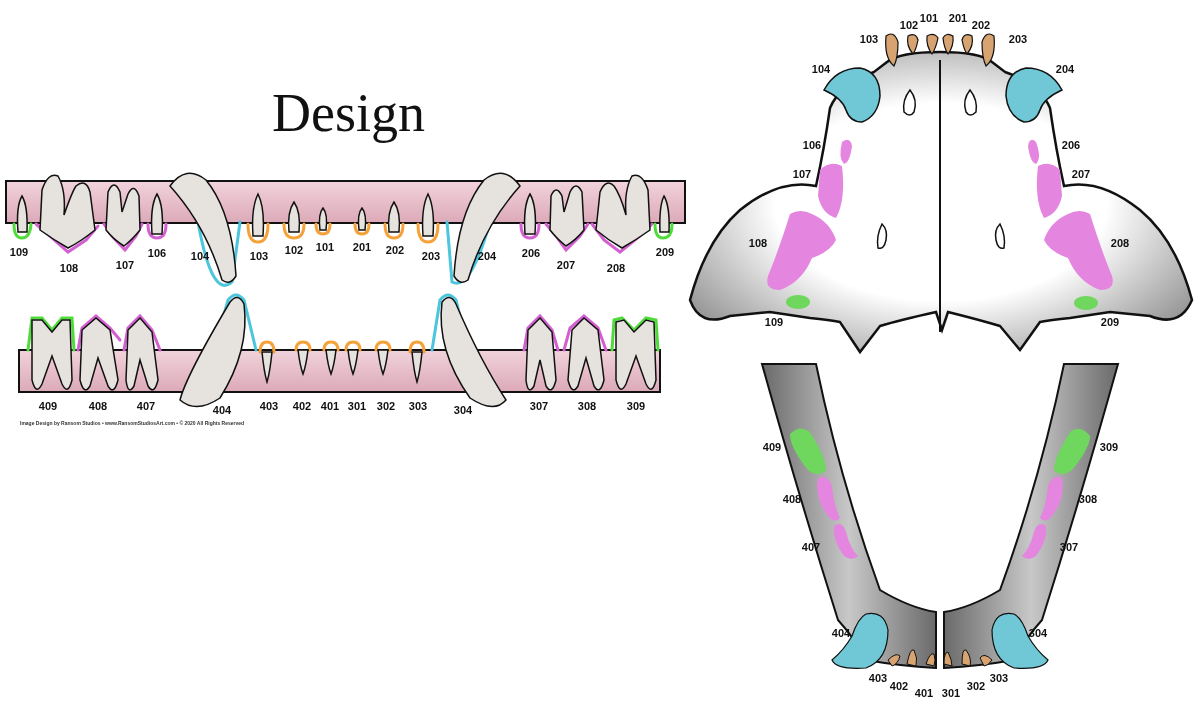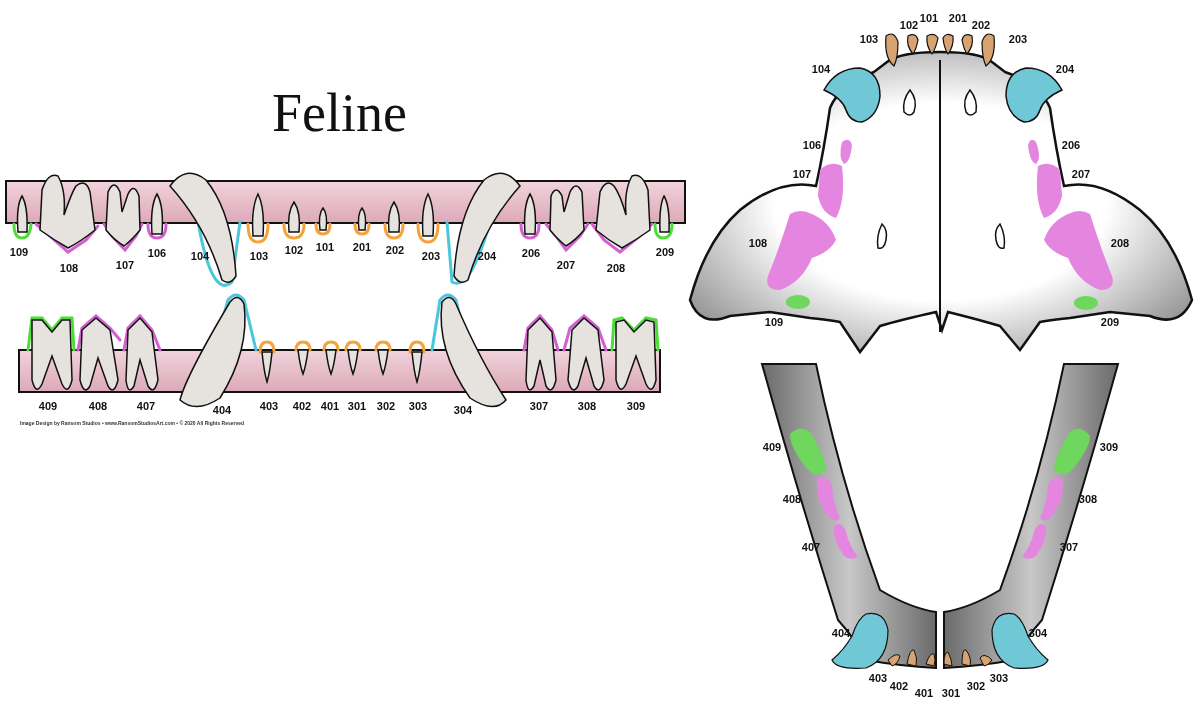--- a/index.html
+++ b/index.html
@@ -5,21 +5,21 @@
   html,body{margin:0;padding:0;background:#fff;}
   body{width:1200px;height:705px;position:relative;overflow:hidden;font-family:"Liberation Sans",sans-serif;}
   .title{position:absolute;left:272px;top:86px;font-family:"Liberation Serif","DejaVu Serif",serif;font-size:54px;color:#111;line-height:1;}
   .lbl{position:absolute;font-family:"Liberation Sans","DejaVu Sans",sans-serif;font-weight:bold;font-size:11px;color:#111;transform:translateX(-50%);white-space:nowrap;}
   .credit{position:absolute;left:20px;top:420px;font-size:5px;color:#333;font-weight:bold;white-space:nowrap;}
   svg{position:absolute;left:0;top:0;}
 </style>
 </head>
 <body>
 
-<div class="title">Feline</div>
+<div class="title">Design</div>
 
 <svg width="1200" height="705" viewBox="0 0 1200 705">
   <defs>
     <linearGradient id="gumg" x1="0" y1="0" x2="0" y2="1">
       <stop offset="0" stop-color="#f1d3dc"></stop>
         <stop offset="1" stop-color="#dca9b8"></stop>
     </linearGradient>
     <radialGradient id="boneg" cx="0.5" cy="0.5" r="0.6">
       <stop offset="0.55" stop-color="#ffffff"></stop>
         <stop offset="1" stop-color="#9a9a9a"></stop>

